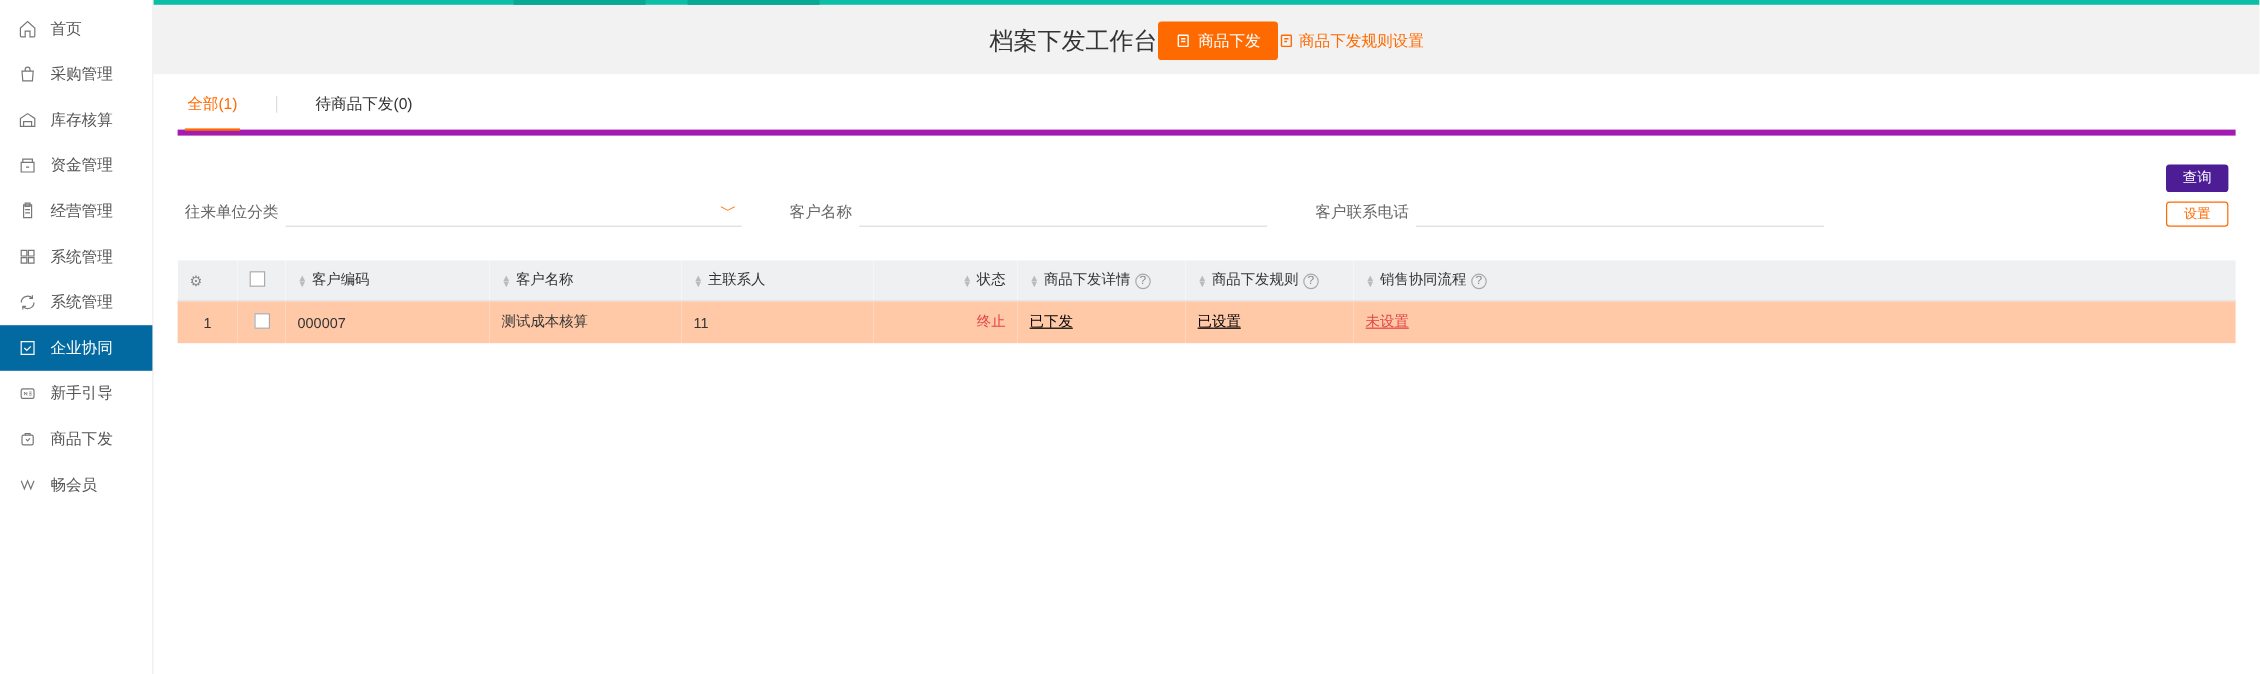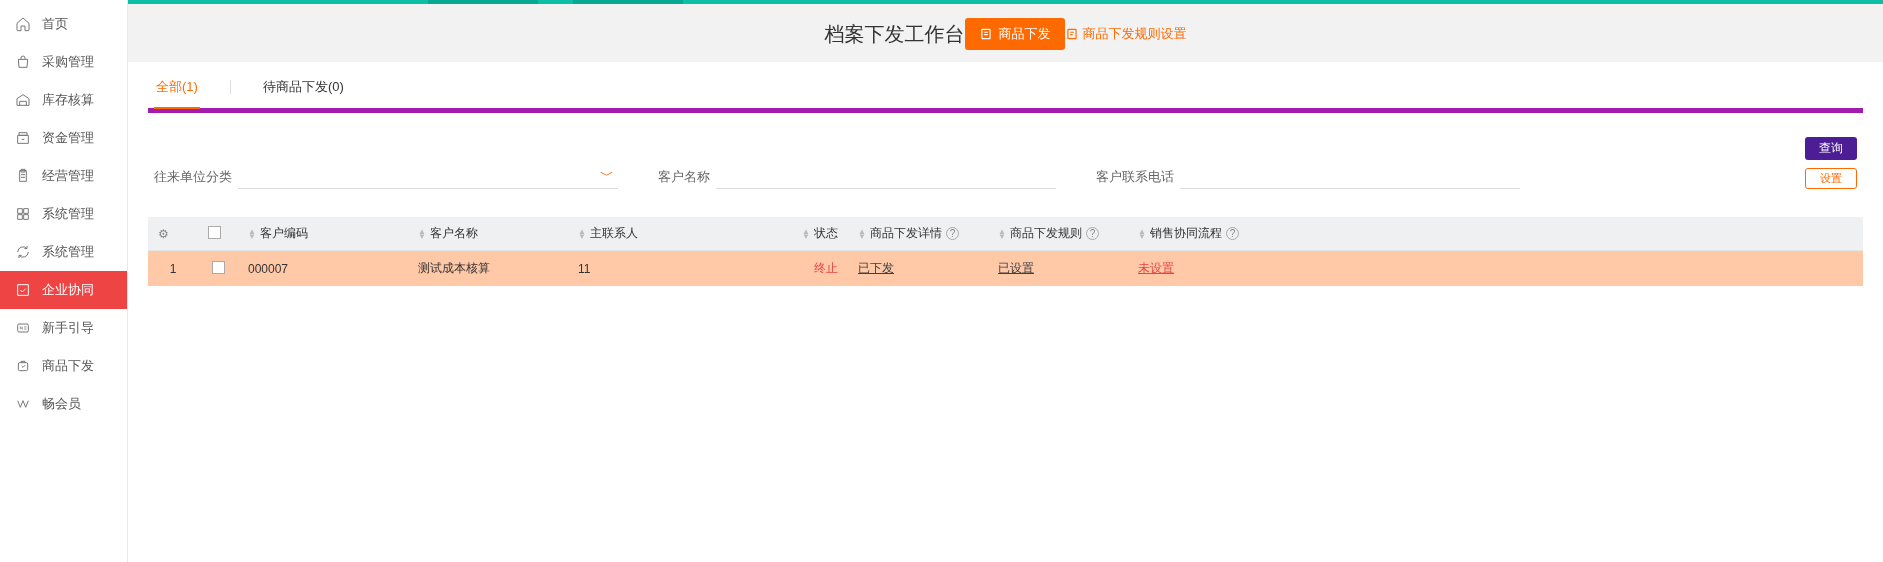--- a/index.html
+++ b/index.html
@@ -3,21 +3,21 @@
 <meta charset="utf-8">
 <style>
 * { box-sizing: border-box; margin: 0; padding: 0; }
 body { font-family: "Microsoft YaHei", Arial, sans-serif; font-size: 13px; color: #333; background: #fff; }
 
 .app { display: flex; width: 1883px; height: 562px; }
 
 
 .sidebar { width: 128px; background: #fff; border-right: 1px solid #e8e8e8; display: flex; flex-direction: column; padding-top: 5px; }
 .sidebar-item { display: flex; align-items: center; padding: 10px 14px; color: #555; cursor: pointer; font-size: 13px; }
-.sidebar-item.active { background: #ef4444; color: #fff; }
+.sidebar-item.active { background: #0369a1; color: #fff; }
 .sidebar-item .sb-icon { width: 18px; height: 18px; display: inline-flex; align-items: center; justify-content: center; margin-right: 10px; font-size: 14px; }
 .sidebar-item .sb-icon svg { width: 16px; height: 16px; stroke: #777; fill: none; stroke-width: 1.5; }
 .sidebar-item.active .sb-icon svg { stroke: #fff; }
 
 
 .top-strip { height: 4px; background: #0bbfa6; width: 100%; position: relative; }
 .top-strip::before { content:""; position:absolute; left:300px; top:0; width:110px; height:4px; background:#08a993; }
 .top-strip::after  { content:""; position:absolute; left:445px; top:0; width:110px; height:4px; background:#08a993; }
 
 
@@ -55,21 +55,21 @@
 .tbl { width:100%; border-collapse:collapse; }
 .tbl thead th { background:#eef0f2; font-weight:400; color:#333; font-size:12px; text-align:left; padding: 8px 10px; border-bottom:1px solid #e5e5e5; position:relative; }
 .tbl thead th .sort { display:inline-flex; flex-direction:column; margin-right:4px; vertical-align:middle; line-height:5px; color:#bbb; font-size:8px; }
 .tbl thead th .qicon { display:inline-flex; width:13px; height:13px; border:1px solid #aaa; border-radius:50%; align-items:center; justify-content:center; font-size:10px; color:#888; margin-left:4px; }
 .tbl tbody td { padding: 9px 10px; font-size:12px; }
 .tbl tbody tr { background:#ffc9a8; }
 .tbl .chk { width:13px; height:13px; border:1px solid #aaa; background:#fff; display:inline-block; }
 .gear { color:#888; }
 .c-center { text-align:center; }
 .c-red { color:#e54545; }
-.c-link-green { color:#404040; text-decoration:underline; cursor:pointer; }
+.c-link-green { color:#000000; text-decoration:underline; cursor:pointer; }
 .c-link-red { color:#e54545; text-decoration:underline; cursor:pointer; }
 
 </style>
 </head>
 <body>
 
 <div class="app">
 
   <div class="sidebar">
     <div class="sidebar-item">

